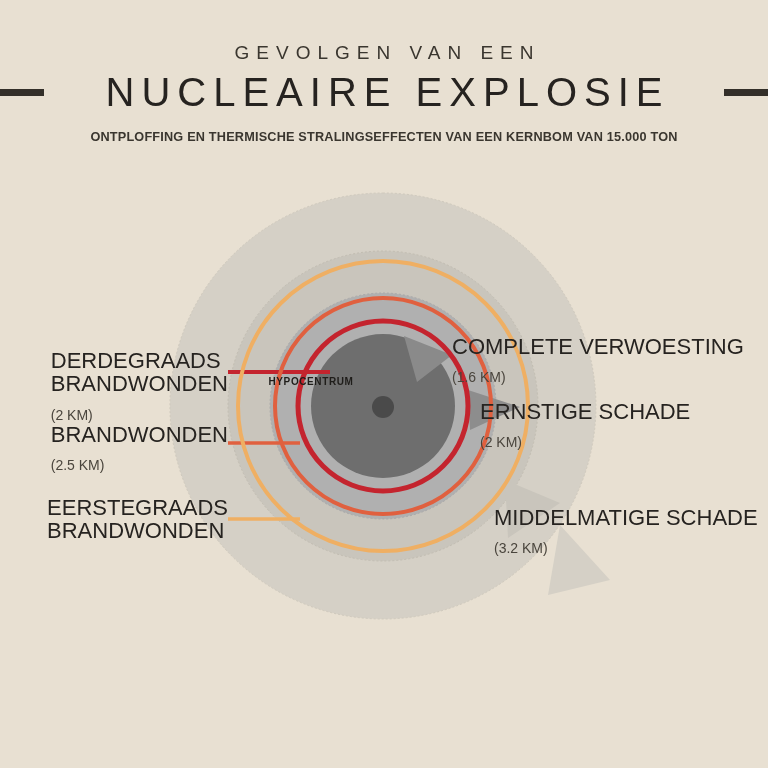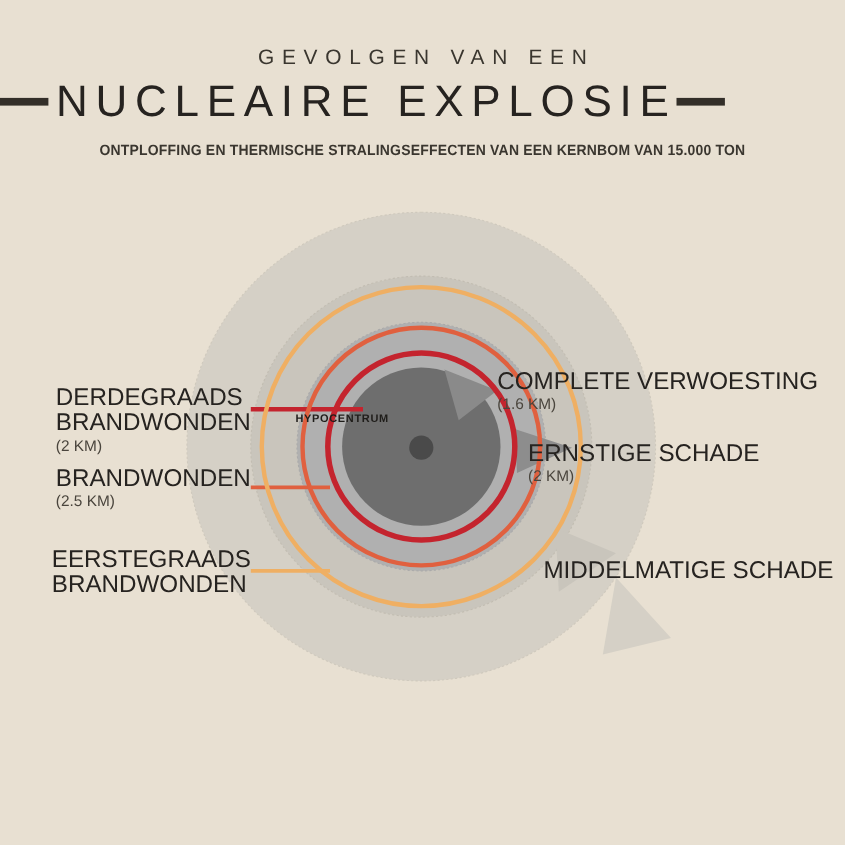--- a/index.html
+++ b/index.html
@@ -34,21 +34,21 @@
     font-size: 19px;
     letter-spacing: 7px;
     color: #3a362f;
     font-weight: 400;
     margin: 0 0 8px 0;
     padding-left: 7px;
   }
   .title-row {
     display: flex;
     align-items: center;
-    justify-content: flex-start;
+    justify-content: space-between;
   }
   .dash {
     width: 44px;
     height: 7px;
     background: #332f29;
   }
   .maintitle {
     font-size: 40px;
     letter-spacing: 7px;
     color: #262320;
@@ -82,21 +82,21 @@
   }
   .label .ln {
     font-size: 22px;
     white-space: nowrap;
     display: block;
   }
   .label .km {
     font-size: 14px;
     color: #4a453d;
     display: block;
-    margin-top: 2px;
+    margin-top: 12px;
   }
   .label.left {
     text-align: left;
   }
   .label.right {
     text-align: left;
   }
 
   
   #lbl-third   { right: 540px; top: 349px; }
@@ -208,17 +208,18 @@
     <span class="km">(1.6 KM)</span>
   </div>
 
   <div class="label right" id="lbl-severe">
     <span class="ln">ERNSTIGE SCHADE</span>
     <span class="km">(2 KM)</span>
   </div>
 
   <div class="label right" id="lbl-moderate">
     <span class="ln">MIDDELMATIGE SCHADE</span>
+    <span class="km">(3.2 KM)</span>
   </div>
 
 
 
 </div>
 
 </body></html>

